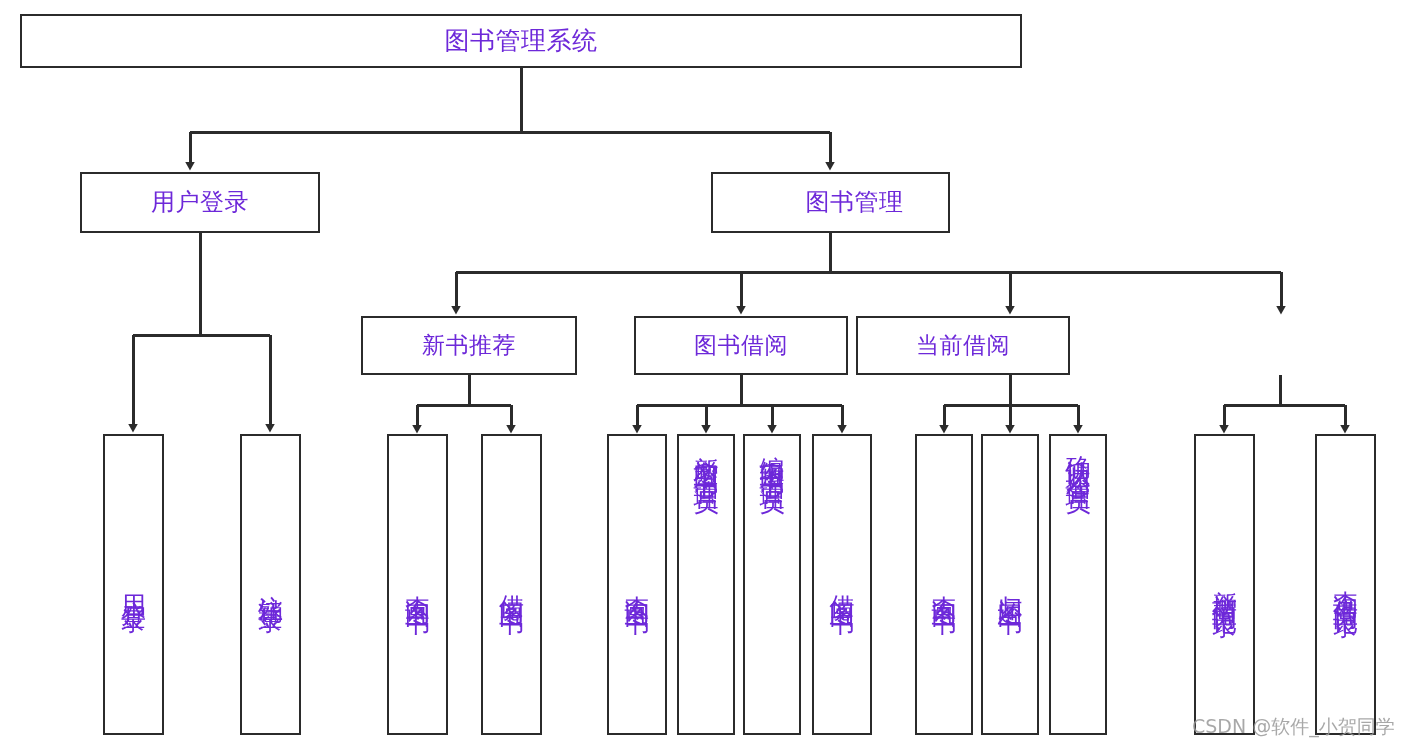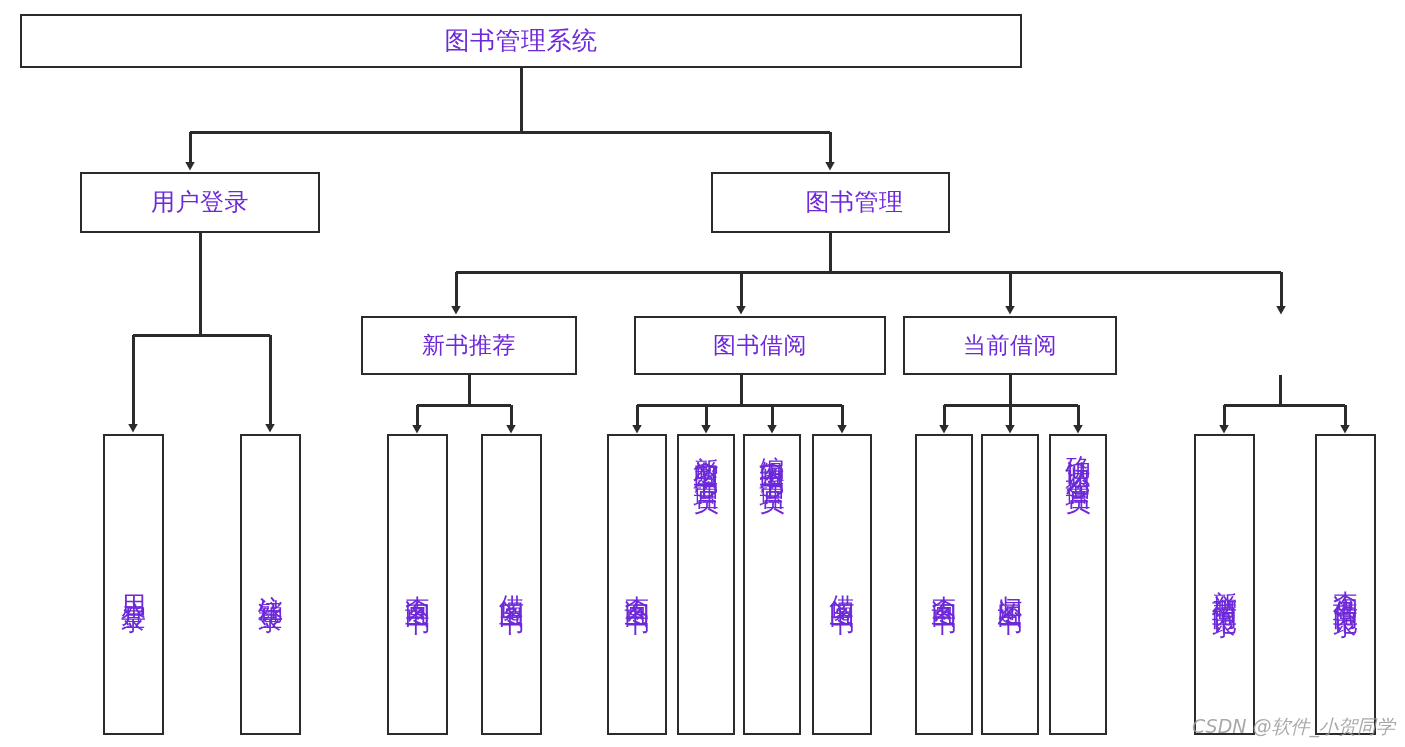--- a/index.html
+++ b/index.html
@@ -64,21 +64,20 @@
     align-items: center;
   }
   .watermark {
     position: absolute;
     font-family: "DejaVu Sans", "Liberation Sans", sans-serif;
     font-size: 19px;
     color: #9a9a9a;
     opacity: 0.85;
     white-space: nowrap;
     pointer-events: none;
-    font-style: italic;
   }
 </style>
 </head>
 <body>
 
 <div id="diagram-root">
 
   <svg class="diagram-canvas" viewBox="0 0 1405 747" xmlns="http://www.w3.org/2000/svg">
     <defs>
       <marker id="arrowhead" markerWidth="9" markerHeight="10" refX="1.5" refY="5" orient="auto" markerUnits="userSpaceOnUse">
@@ -141,25 +140,25 @@
   </div>
 
   <div class="node-box node-level1" style="left:711px; top:172px; width:239px; height:61px;padding-left:48px;">
     <span class="node-label">图书管理</span>
   </div>
 
   <div class="node-box node-level2" style="left:361px; top:316px; width:216px; height:59px;">
     <span class="node-label">新书推荐</span>
   </div>
 
-  <div class="node-box node-level2" style="left:634px; top:316px; width:252px; height:59px;">
+  <div class="node-box node-level2" style="left:634px; top:316px; width:214px; height:59px;">
     <span class="node-label">图书借阅</span>
   </div>
 
-  <div class="node-box node-level2" style="left:903px; top:316px; width:214px; height:59px;">
+  <div class="node-box node-level2" style="left:856px; top:316px; width:214px; height:59px;">
     <span class="node-label">当前借阅</span>
   </div>
 
 
   <div class="node-box node-leaf leaf-centered" style="left:103px; top:434px; width:61px; height:301px;">
     <span class="node-label">用户登录</span>
   </div>
 
   <div class="node-box node-leaf leaf-centered" style="left:240px; top:434px; width:61px; height:301px;">
     <span class="node-label">注销登录</span>

